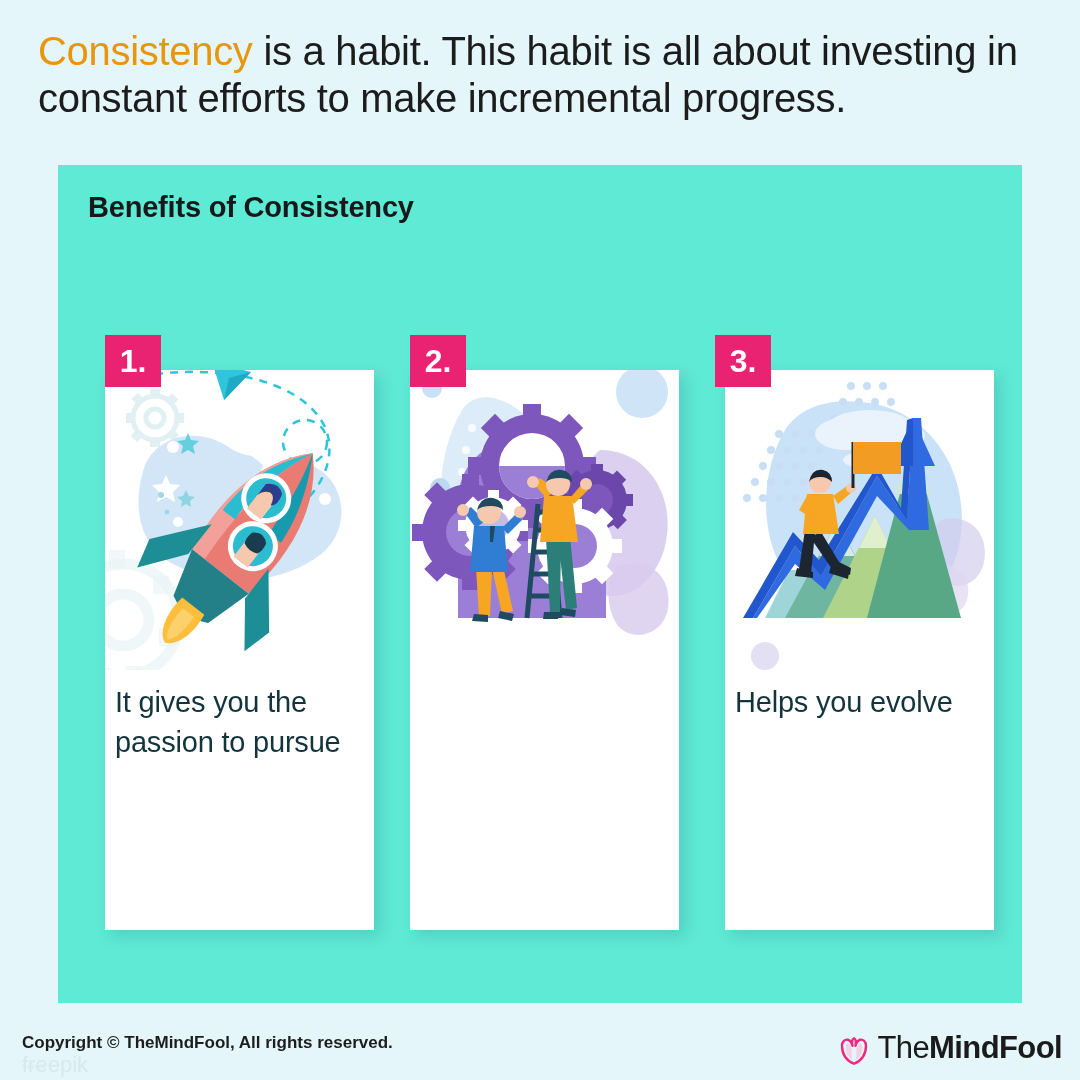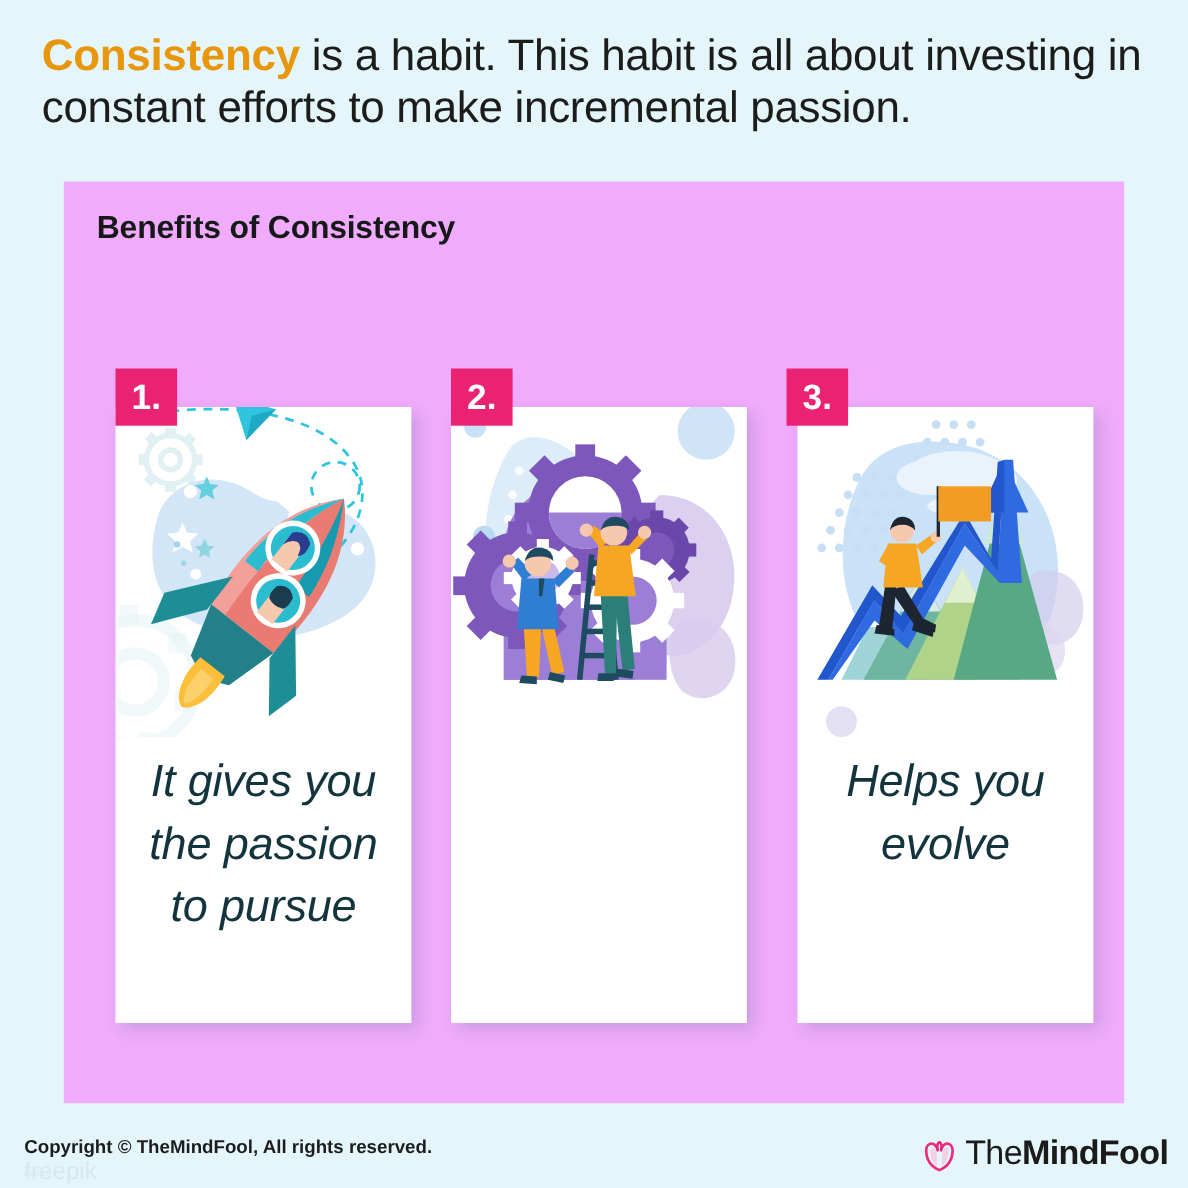--- a/index.html
+++ b/index.html
@@ -13,29 +13,29 @@
   
   .headline{
     position:absolute;
     left:38px; top:28px; width:1020px;
     font-size:40px;
     line-height:1.18;
     font-weight:700;
     color:#1c1c1c;
     letter-spacing:-0.3px;
   }
-  .headline .hl-accent{ color:#e8960c; font-weight:700; }
+  .headline .hl-accent{ color:#e8960c; font-weight:400; }
   .headline .hl-rest{ font-weight:400; }
 
   
   .panel{
     position:absolute;
     left:58px; top:165px;
     width:964px; height:838px;
-    background:#f0abfc;
+    background:#5eead4;
   }
   .panel-title{
     position:absolute;
     left:30px; top:26px;
     font-size:29px;
     font-weight:800;
     color:#17181a;
     letter-spacing:-0.2px;
   }
 
@@ -78,27 +78,26 @@
     position:absolute;
     left:0;top:0;width:269px;height:300px;
     overflow:hidden;
   }
   .card-art svg{ display:block; width:269px;height:300px; }
 
   .card-caption{
     position:absolute;
     left:10px; right:10px;
     top:312px;
-    text-align:center;
-    font-size:41px;
+    text-align:left;
+    font-size:29px;
     line-height:1.38;
     color:#13343c;
     font-weight:400;
     letter-spacing:-0.2px;
-    font-style:italic;
   }
 
   
   .copyright{
     position:absolute;
     left:22px; top:1033px;
     font-size:17px;
     font-weight:700;
     color:#1d1d1d;
   }
@@ -130,21 +129,21 @@
     letter-spacing:-0.6px;
     white-space:nowrap;
   }
   .brand-text .bt-light{ font-weight:300; }
   .brand-text .bt-bold{ font-weight:700; }
 </style>
 </head>
 <body>
 
 <div class="headline">
-  <span class="hl-accent">Consistency</span><span class="hl-rest"> is a habit. This habit is all about investing in constant efforts to make incremental passion.</span>
+  <span class="hl-accent">Consistency</span><span class="hl-rest"> is a habit. This habit is all about investing in constant efforts to make incremental progress.</span>
 </div>
 
 <div class="panel">
 
   <div class="panel-title">Benefits of Consistency</div>
 
   <div class="cards">
 
     <div class="card c1">
       <div class="card-art">

